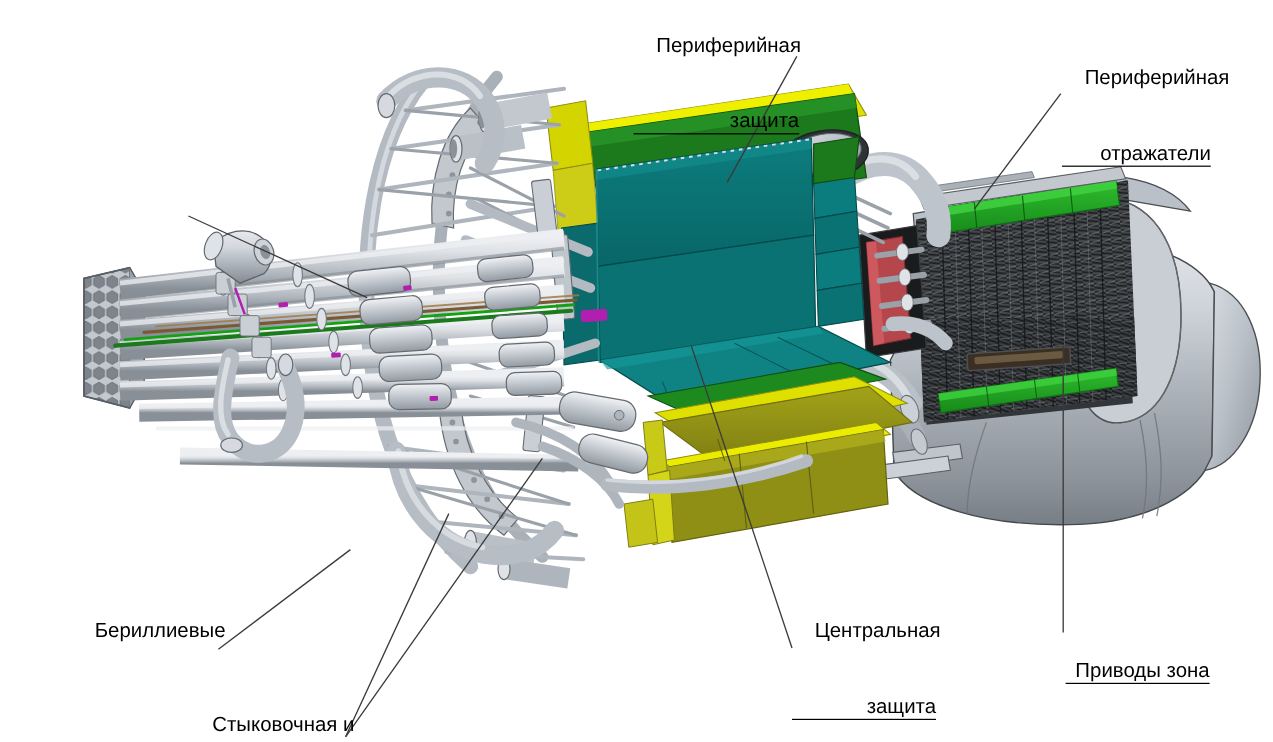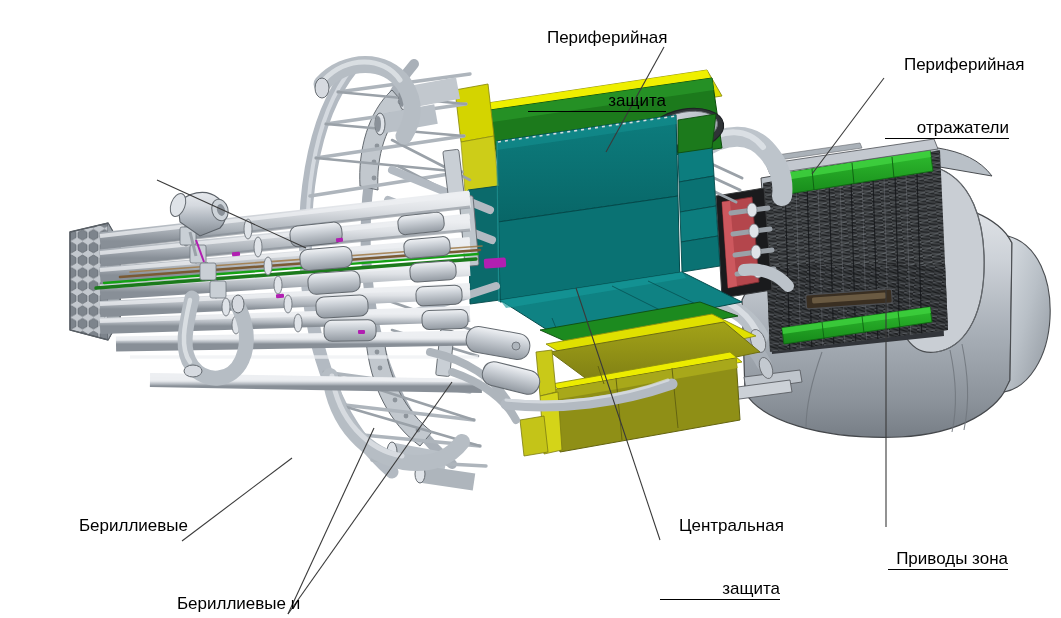--- a/index.html
+++ b/index.html
@@ -538,17 +538,17 @@
   <div class="callout right" style="left:660px;top:494px;width:120px;">
     <span>Центральная</span><br>
     <span class="ul">защита</span>
   </div>
 
   <div class="callout left" style="left:888px;top:506px;width:120px;">
     <span class="ul">Приводы зона</span>
   </div>
 
   <div class="callout left" style="left:158px;top:572px;width:132px;">
-    <span>Бериллиевые и</span><br>
+    <span>Стыковочная и</span><br>
     
   </div>
 
 </div>
 
 </body></html>

